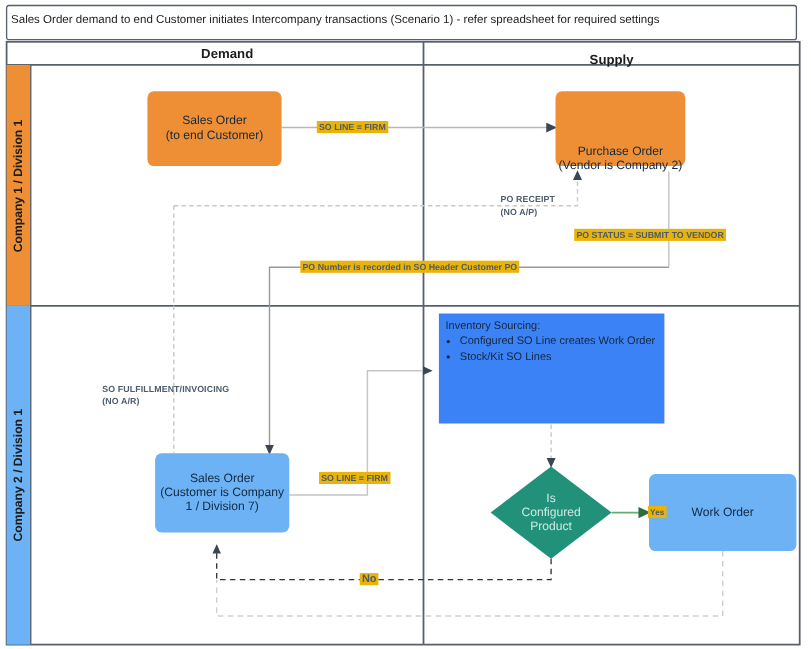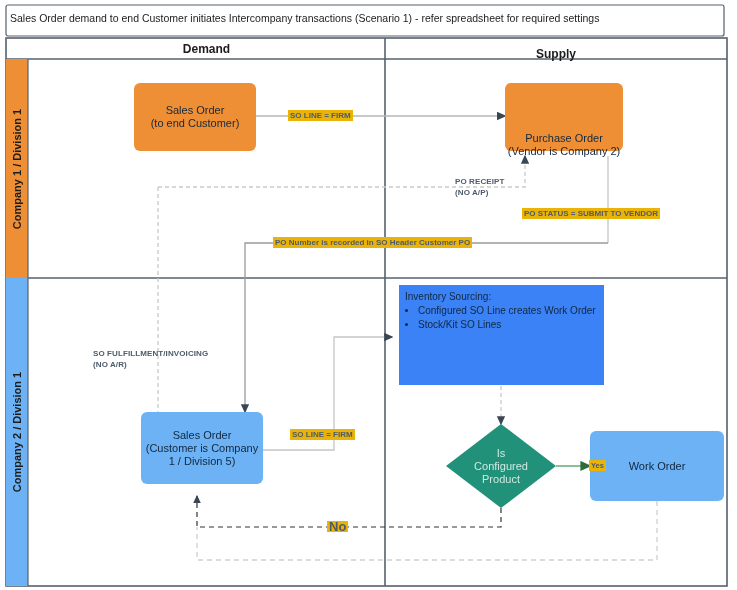--- a/index.html
+++ b/index.html
@@ -108,21 +108,21 @@
     <div class="shapeLabel">
       <div>Purchase Order</div>
       <div>(Vendor is Company 2)</div>
     </div>
   </div>
 
   <div class="nodeText" style="left:139px;top:412px;width:126px;height:72px;">
     <div class="shapeLabel">
       <div>Sales Order</div>
       <div>(Customer is Company</div>
-      <div>1 / Division 5)</div>
+      <div>1 / Division 7)</div>
     </div>
   </div>
 
   <div class="nodeText" style="left:456px;top:430px;width:90px;height:72px;">
     <div class="shapeLabel" style="color:#cfe9e2;">
       <div>Is</div>
       <div>Configured</div>
       <div>Product</div>
     </div>
   </div>
@@ -154,15 +154,15 @@
 
   <div class="edgeLabel" style="left:93px;top:348px;">
     <div>SO FULFILLMENT/INVOICING</div>
     <div>(NO A/R)</div>
   </div>
 
   <div class="edgeLabelPlain" style="left:290px;top:429px;">SO LINE = FIRM</div>
 
   <div class="edgeLabelPlain" style="left:589px;top:460px;font-size:7.5px;">Yes</div>
 
-  <div class="edgeLabelPlain" style="left:327px;top:521px;font-size:13px;">No</div>
+  <div class="edgeLabelPlain" style="left:327px;top:521px;font-size:10px;">No</div>
 
 </div>
 
 </body></html>

